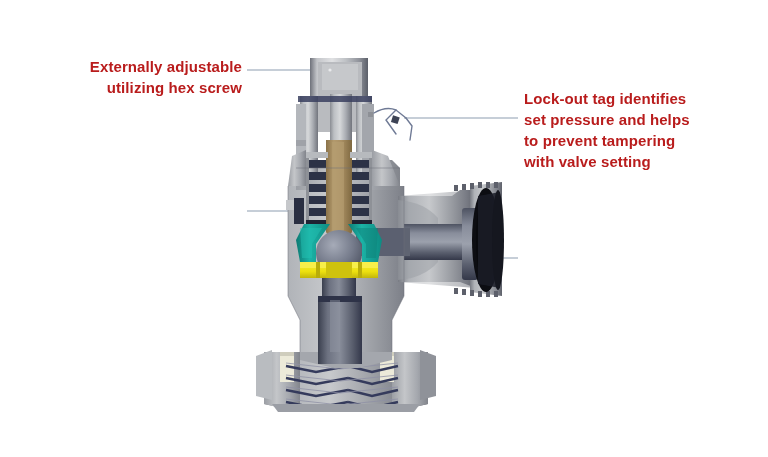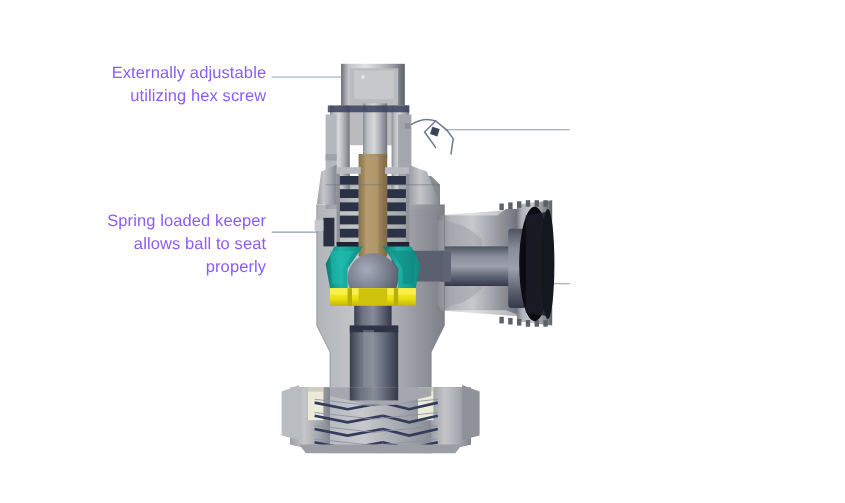--- a/index.html
+++ b/index.html
@@ -8,25 +8,26 @@
     background:#ffffff;
     font-family:"Liberation Sans", sans-serif;
     overflow:hidden;
     position:relative;
   }
   #stage{position:absolute;left:0;top:0;width:768px;height:457px;}
   #svg-root{position:absolute;left:0;top:0;}
 
   .callout{
     position:absolute;
-    color:#8b5cf6;
+    color:#b91c1c;
     font-size:15px;
     line-height:21px;
     letter-spacing:0.1px;
     white-space:pre-line;
+    font-weight:bold;
   }
   .callout.right{text-align:left;}
   .callout.left{text-align:right;}
 
   #callout-hex{left:44px;top:56px;width:198px;}
   #callout-keeper{left:44px;top:190px;width:198px;}
   #callout-lockout{left:524px;top:88px;width:216px;}
   #callout-seat{left:524px;top:230px;width:216px;}
 </style>
 </head>
@@ -301,19 +302,20 @@
       <path d="M296,168 L400,168"></path>
     </g>
 
     <rect x="294" y="198" width="10" height="26" fill="#2a2f42"></rect>
     <rect x="286" y="200" width="8" height="10" fill="#c6c8cb"></rect>
   </svg>
 
   <div class="callout left" id="callout-hex">Externally adjustable
 utilizing hex screw</div>
 
-
-  <div class="callout left" id="callout-keeper">Spring loaded keeper
-allows ball to seat
-properly</div>
+  <div class="callout right" id="callout-lockout">Lock-out tag identifies
+set pressure and helps
+to prevent tampering
+with valve setting</div>
+
 
 
 </div>
 
 </body></html>

